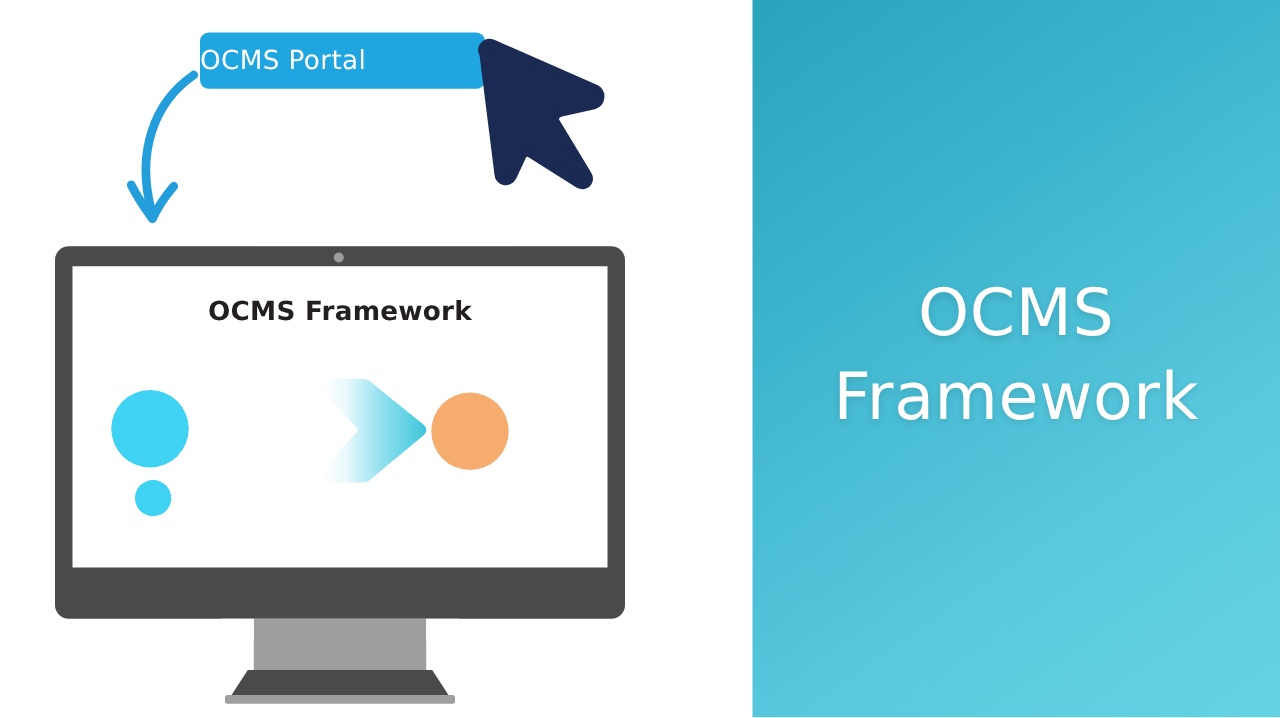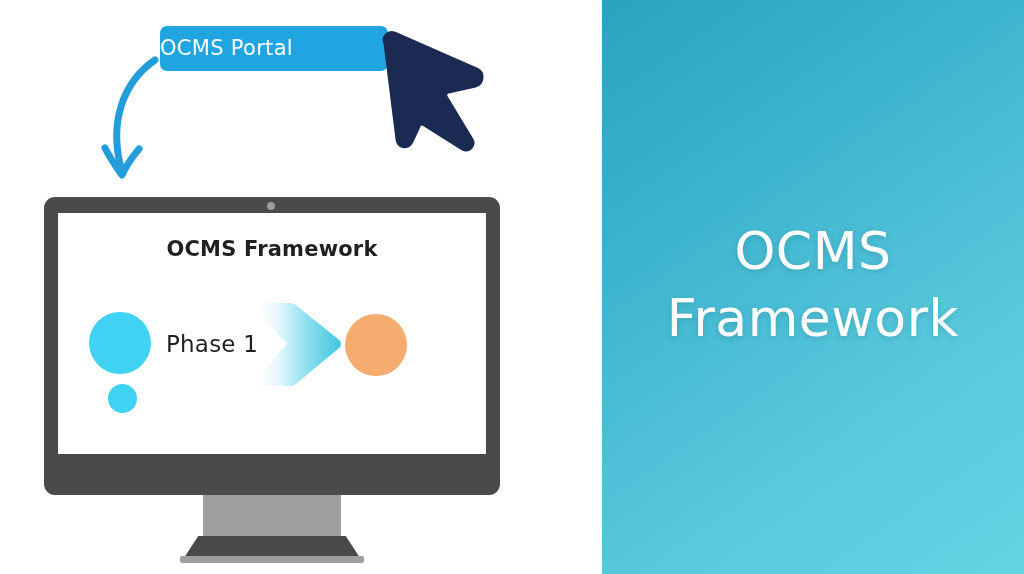--- a/index.html
+++ b/index.html
@@ -200,21 +200,20 @@
   <div id="monitor">
     <div id="monitor-frame"></div>
     <div id="webcam-dot"></div>
 
     <div id="monitor-screen">
 
       <div id="screen-title">OCMS Framework</div>
 
       <div id="phase1-circle" class="phase-circle-lg"></div>
       <div id="phase1-circle-sm"></div>
-      <div id="phase1-label" class="phase-label">Phase 1</div>
 
       <svg id="chevron-arrow" viewBox="0 0 90 95">
         <defs>
           <linearGradient id="chevGrad" x1="0" y1="0" x2="1" y2="0">
             <stop offset="0%" stop-color="#FFFFFF"></stop>
             <stop offset="22%" stop-color="#EAF9FD"></stop>
             <stop offset="58%" stop-color="#8FE0EF"></stop>
             <stop offset="100%" stop-color="#3FC6DC"></stop>
           </linearGradient>
         </defs>

